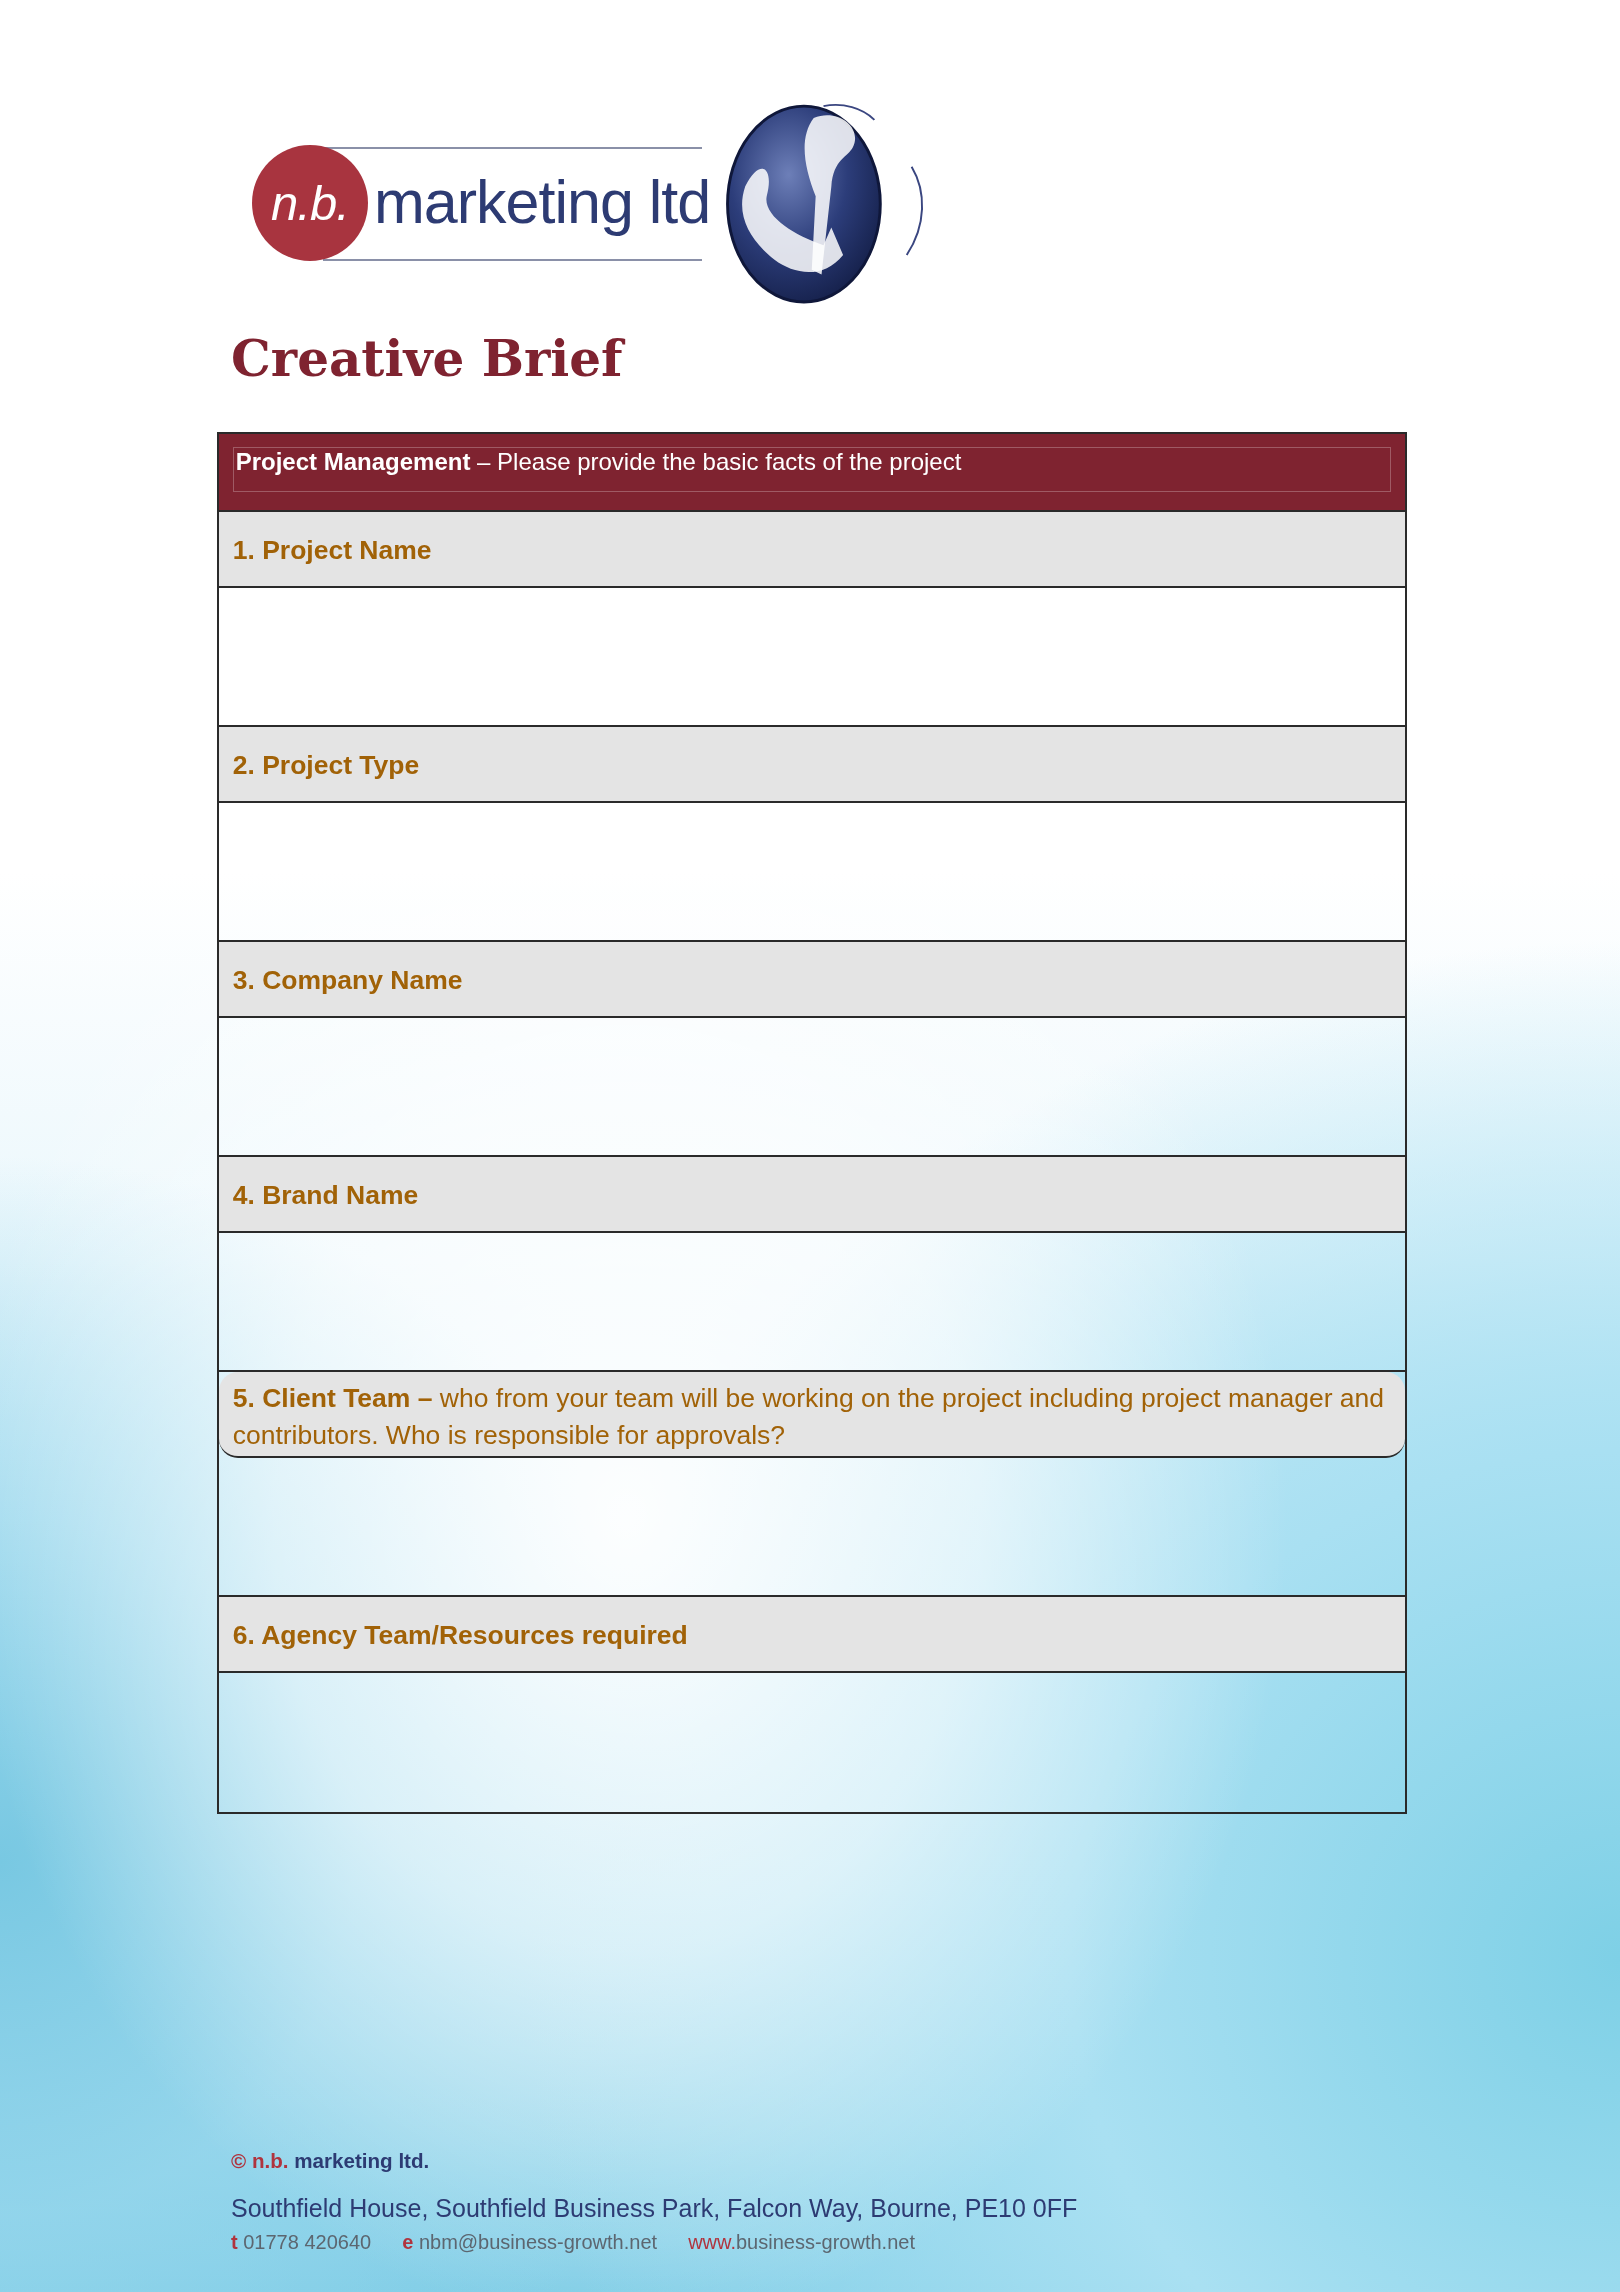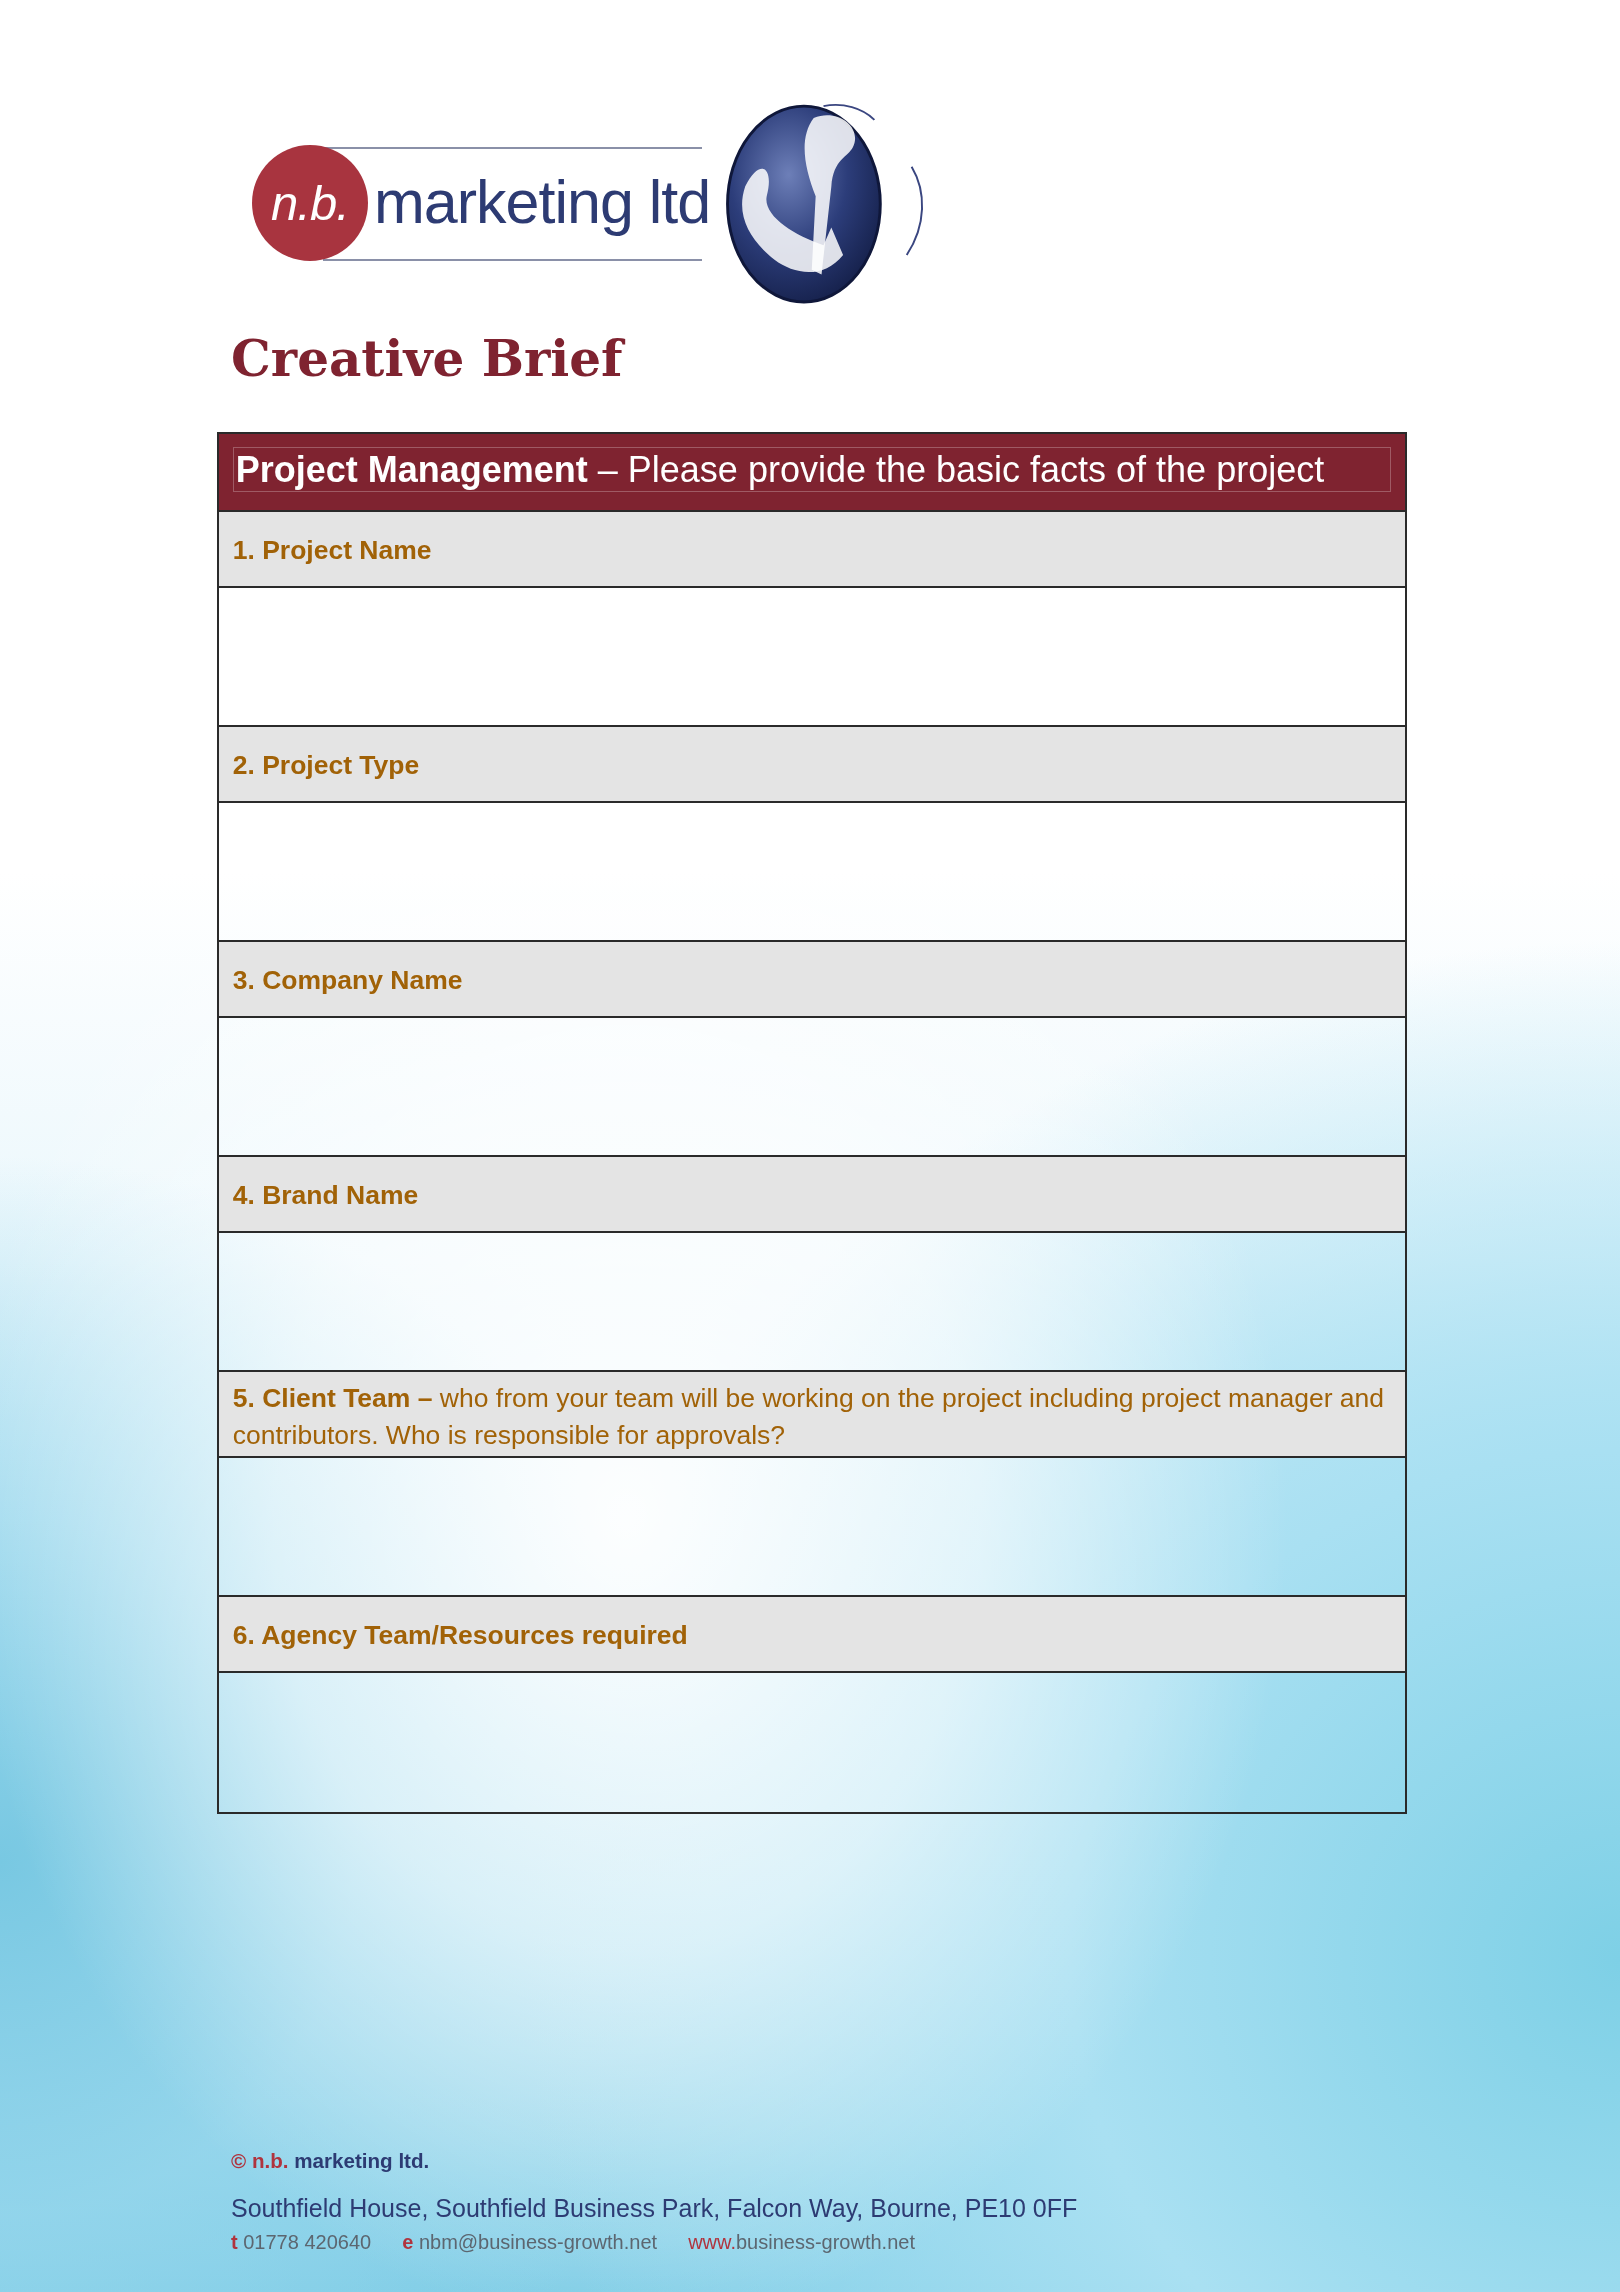--- a/index.html
+++ b/index.html
@@ -32,28 +32,28 @@
   .brief-table {
     position: absolute; left: 217px; top: 432px; width: 1186px;
     border: 2px solid #2a2a2a; border-collapse: collapse;
   }
   .section-header {
     background: #7f2330; height: 78px; box-sizing: border-box; padding: 12.7px 13.7px;
     border-bottom: 2px solid #2a2a2a;
   }
   .section-header .inner {
     border: 1px solid rgba(255,255,255,0.25); height: 45px; box-sizing: border-box;
-    display: flex; align-items: flex-end; padding-left: 2px; color: #fff; font-size: 36px;
+    display: flex; align-items: flex-start; padding-left: 2px; color: #fff; font-size: 24px;
   }
   .section-header .inner b { font-weight: bold; }
   .q-label {
     background: #e4e4e4; min-height: 76px; box-sizing: border-box; padding: 19.6px 13.7px 0 13.7px;
     border-bottom: 2px solid #2a2a2a; font-size: 26.5px; color: #a16207; line-height: 37px;
   }
-  .q-label.tall { height: 86px; padding-top: 7.8px; }
+  .q-label.tall { height: 86px; padding-top: 7.8px; border-radius: 19px; }
   .q-label b { font-weight: bold; }
   .q-answer {
     height: 139px; box-sizing: border-box; border-bottom: 2px solid #2a2a2a;
     background: transparent;
   }
   .q-answer:last-child { border-bottom: none; }
   .footer { position: absolute; left: 231px; top: 2113px; margin-top: 36px; }
   .f-company { font-size: 20.6px; font-weight: bold; color: #2d3b73; }
   .f-company .red { color: #b0343e; }
   .f-address { position: absolute; top: 45px; font-size: 25px; color: #2d3b73; white-space: nowrap; }

